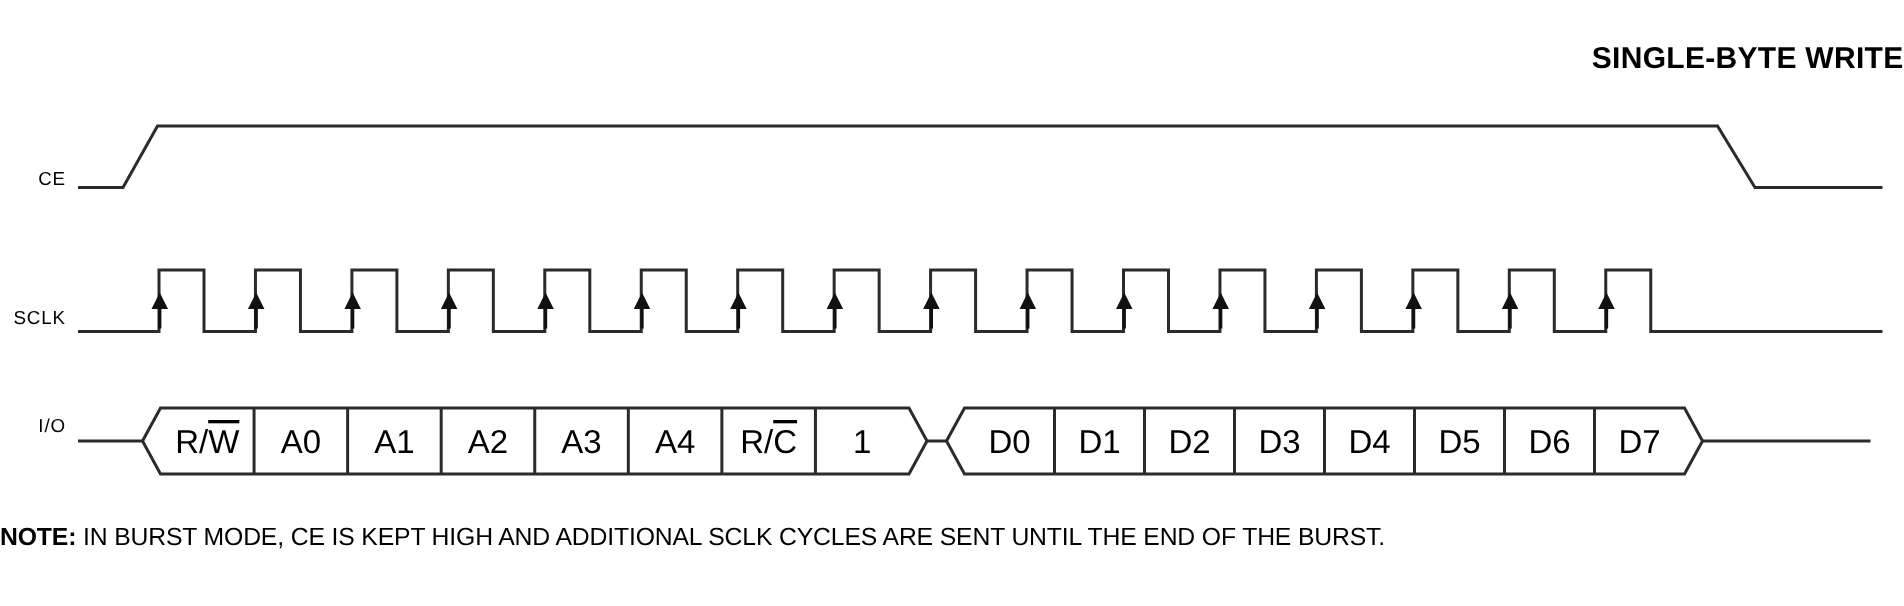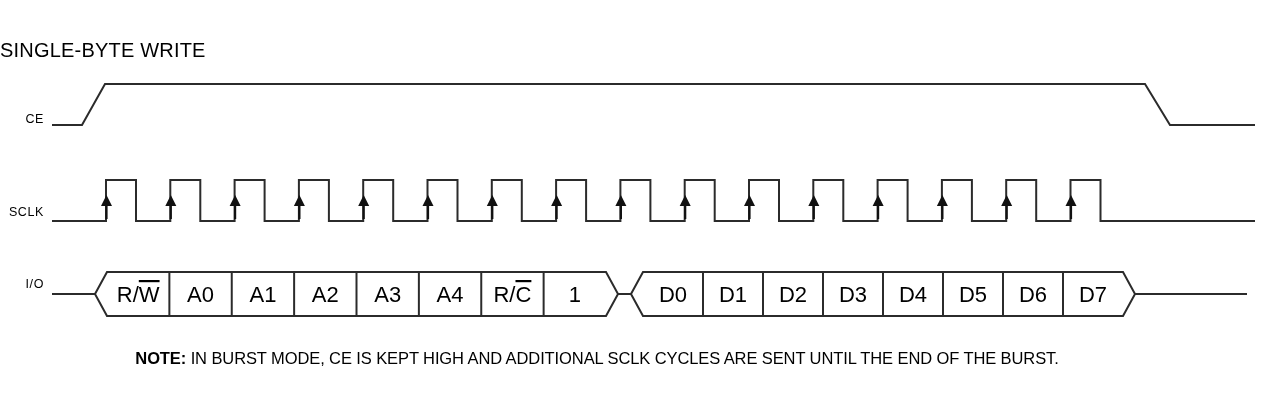--- a/index.html
+++ b/index.html
@@ -18,33 +18,33 @@
   #figure {
     position: absolute;
     left: 0;
     top: 0;
     width: 1269px;
     height: 404px;
   }
   .title {
     position: absolute;
     left: 0;
-    top: 39px;
+    top: 28px;
     width: 1269px;
-    text-align: left;
+    text-align: right;
     font-size: 20px;
-    font-weight: normal;
+    font-weight: bold;
     letter-spacing: 0.2px;
   }
   .note {
     position: absolute;
-    left: 16px;
+    left: 0;
     top: 349px;
     width: 1162px;
-    text-align: center;
+    text-align: left;
     font-size: 16.5px;
     letter-spacing: -0.1px;
     white-space: nowrap;
   }
   .note b {
     font-weight: bold;
   }
   svg.diagram {
     position: absolute;
     left: 0;

